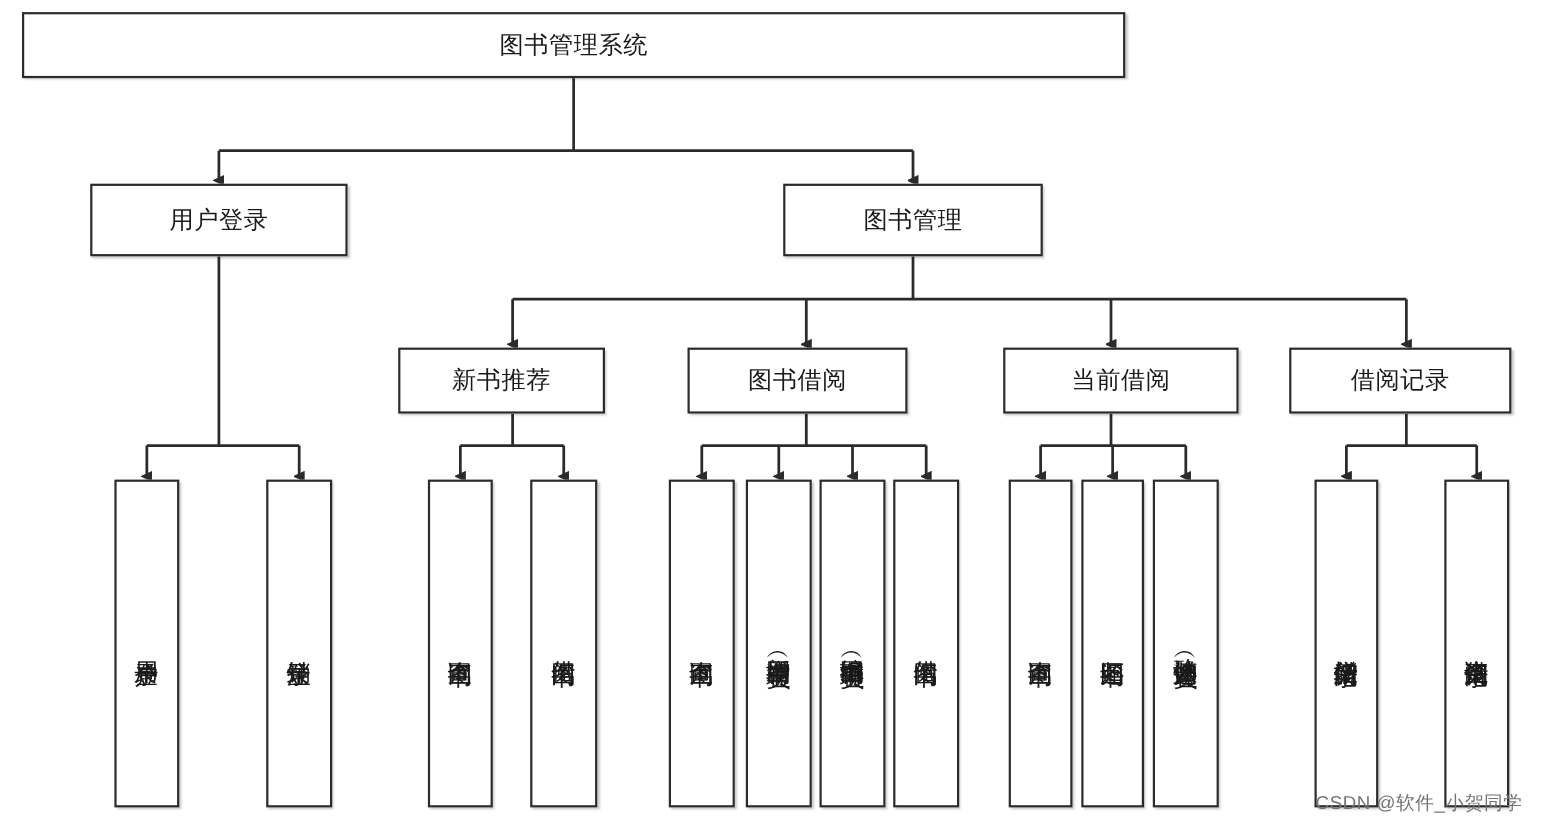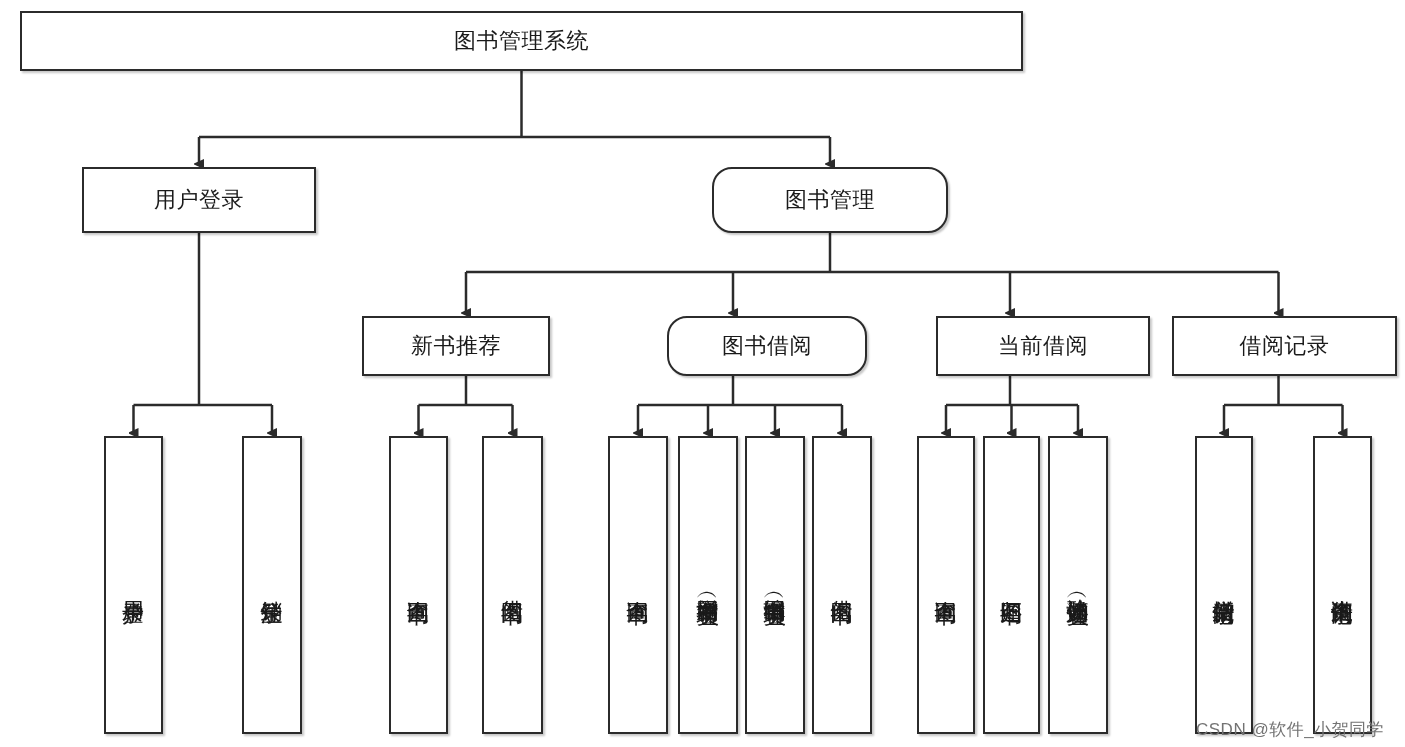--- a/index.html
+++ b/index.html
@@ -113,33 +113,33 @@
         <path d="M1342.5,405 L1342.5,433" marker-end="url(#arrow)"></path>
       </g>
   </svg>
 
   <div class="node horiz" style="left: 20px; top: 11px; width: 1003px; height: 60px;">
     <span class="label">图书管理系统</span>
   </div>
   <div class="node horiz" style="left: 82px; top: 167px; width: 234px; height: 66px;">
     <span class="label">用户登录</span>
   </div>
-  <div class="node horiz" style="left: 712px; top: 167px; width: 236px; height: 66px; border-radius: 20px;">
+  <div class="node horiz" style="left: 712px; top: 167px; width: 236px; height: 66px;">
     <span class="label">图书管理</span>
   </div>
   <div class="node horiz" style="left: 362px; top: 316px; width: 188px; height: 60px;">
     <span class="label">新书推荐</span>
   </div>
-  <div class="node horiz" style="left: 667px; top: 316px; width: 200px; height: 60px; border-radius: 20px;">
+  <div class="node horiz" style="left: 625px; top: 316px; width: 200px; height: 60px;">
     <span class="label">图书借阅</span>
   </div>
-  <div class="node horiz" style="left: 936px; top: 316px; width: 214px; height: 60px;">
+  <div class="node horiz" style="left: 912px; top: 316px; width: 214px; height: 60px;">
     <span class="label">当前借阅</span>
   </div>
-  <div class="node horiz" style="left: 1172px; top: 316px; width: 225px; height: 60px;">
+  <div class="node horiz" style="left: 1172px; top: 316px; width: 202px; height: 60px;">
     <span class="label">借阅记录</span>
   </div>
 
   <div class="node vert" style="left: 104px; top: 436px; width: 59px; height: 298px;">
     <span class="label">用户登录</span>
   </div>
   <div class="node vert" style="left: 242px; top: 436px; width: 60px; height: 298px;">
     <span class="label">注销登录</span>
   </div>
   <div class="node vert" style="left: 389px; top: 436px; width: 59px; height: 298px;">

